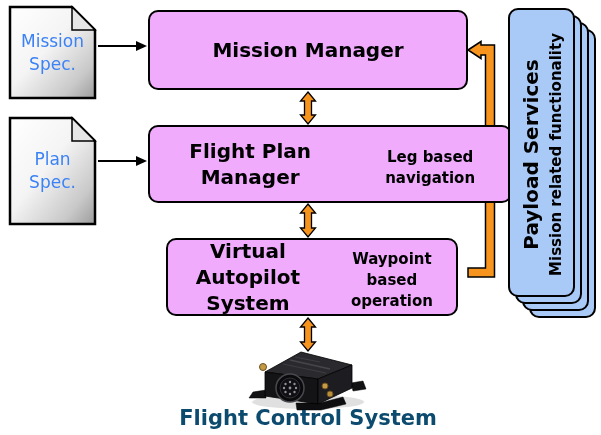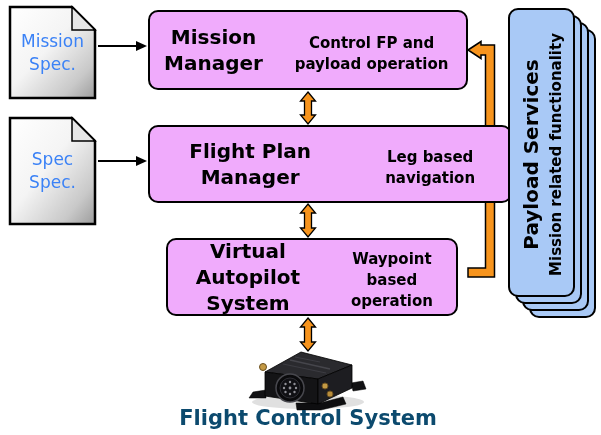--- a/index.html
+++ b/index.html
@@ -124,27 +124,26 @@
       <circle cx="325" cy="386" r="3" fill="#c49a45" stroke="#6b5020" stroke-width="1"></circle>
       <circle cx="330" cy="394" r="3" fill="#b88d3c" stroke="#6b5020" stroke-width="1"></circle>
     </g>
   </svg>
 
   <div class="doc-label" style="left:10px;top:7px;width:85px;height:91px;">
     <div>Mission</div>
     <div>Spec.</div>
   </div>
   <div class="doc-label" style="left:10px;top:118px;width:85px;height:106px;">
-    <div>Spec</div>
+    <div>Plan</div>
     <div>Spec.</div>
   </div>
 
   <div class="box" style="left:148px;top:10px;width:320px;height:80px;">
     <div class="title">Mission Manager</div>
-    <div class="subtitle">Control FP and payload operation</div>
   </div>
 
   <div class="box" style="left:148px;top:125px;width:364px;height:78px;">
     <div class="title">Flight Plan Manager</div>
     <div class="subtitle">Leg based navigation</div>
   </div>
 
   <div class="box" style="left:166px;top:238px;width:292px;height:78px;">
     <div class="title">Virtual Autopilot System</div>
     <div class="subtitle">Waypoint based operation</div>

